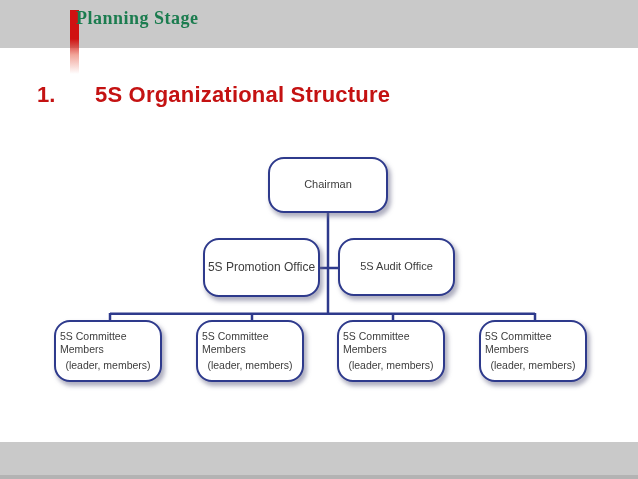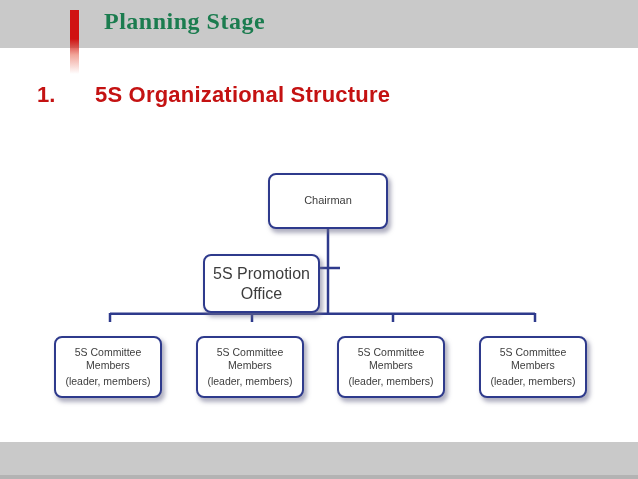--- a/index.html
+++ b/index.html
@@ -28,24 +28,24 @@
   .accent-stripe {
     position: absolute; left: 70px; top: 10px; width: 9px; height: 64px;
     background: linear-gradient(to bottom,
       var(--stripe-red, #d01212) 0%,
       var(--stripe-red, #d01212) 45%,
       rgba(230, 90, 70, 0.55) 70%,
       rgba(255, 255, 255, 0) 100%);
   }
 
   .slide-title {
-    position: absolute; left: 104px; top: 8px;
+    position: absolute; left: 76px; top: 8px;
     font-family: "Liberation Serif", serif;
     font-weight: bold;
-    font-size: 24px;
+    font-size: 18px;
     color: var(--title-green, #1b7c4f);
     letter-spacing: 0.5px;
     white-space: nowrap;
   }
 
   .heading {
     position: absolute; left: 0; top: 82px; width: 638px;
     color: var(--heading-red, #c41212);
     font-weight: bold;
     font-size: 22px;
@@ -57,33 +57,31 @@
   
   .org-chart { position: absolute; left: 0; top: 0; width: 638px; height: 479px; }
 
   .connector-svg { position: absolute; left: 0; top: 0; width: 638px; height: 479px; }
 
   .node {
     position: absolute;
     box-sizing: border-box;
     background: #ffffff;
     border: 2.5px solid var(--node-border, #2e3a8c);
-    border-radius: 8px;
+    border-radius: 16px;
     box-shadow: 2.5px 3.5px 4px rgba(110, 110, 140, 0.55);
     display: flex;
     flex-direction: column;
     align-items: center;
     justify-content: center;
-    text-align: center;
     color: #3d3d3d;
     line-height: 1.25;
-    margin-top: 16px;
   }
   .node-chairman  { left: 268px; top: 157px; width: 120px; height: 56px; font-size: 11px; }
-  .node-promotion { left: 203px; top: 238px; width: 117px; height: 59px; font-size: 16px; }
+  .node-promotion { left: 203px; top: 238px; width: 117px; height: 59px; font-size: 12px; }
   .node-audit     { left: 338px; top: 238px; width: 117px; height: 58px; font-size: 11px; }
 
   .node-committee { top: 320px; width: 108px; height: 62px; font-size: 10.5px; padding: 2px 4px; }
   .node-committee .sub { margin-top: 3px; }
   .node-c1 { left: 54px; }
   .node-c2 { left: 196px; }
   .node-c3 { left: 337px; }
   .node-c4 { left: 479px; }
 </style>
 </head>
@@ -121,20 +119,23 @@
     </svg>
 
     <div class="node node-chairman">
       <span>Chairman</span>
     </div>
 
     <div class="node node-promotion">
       <span>5S Promotion Office</span>
     </div>
 
+    <div class="node node-audit">
+      <span>5S Audit Office</span>
+    </div>
 
     <div class="node node-committee node-c1">
       <span>5S Committee Members</span>
       <span class="sub">(leader, members)</span>
     </div>
 
     <div class="node node-committee node-c2">
       <span>5S Committee Members</span>
       <span class="sub">(leader, members)</span>
     </div>

